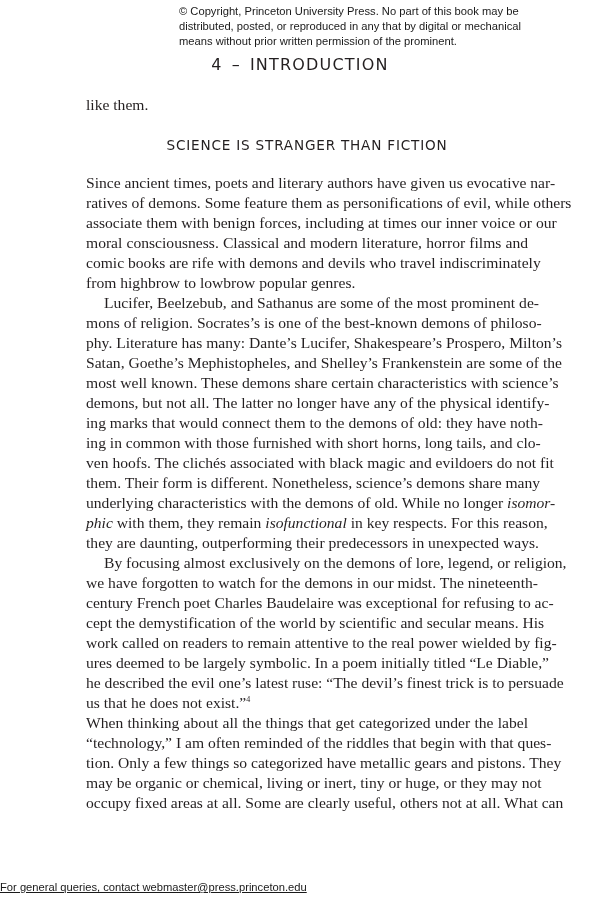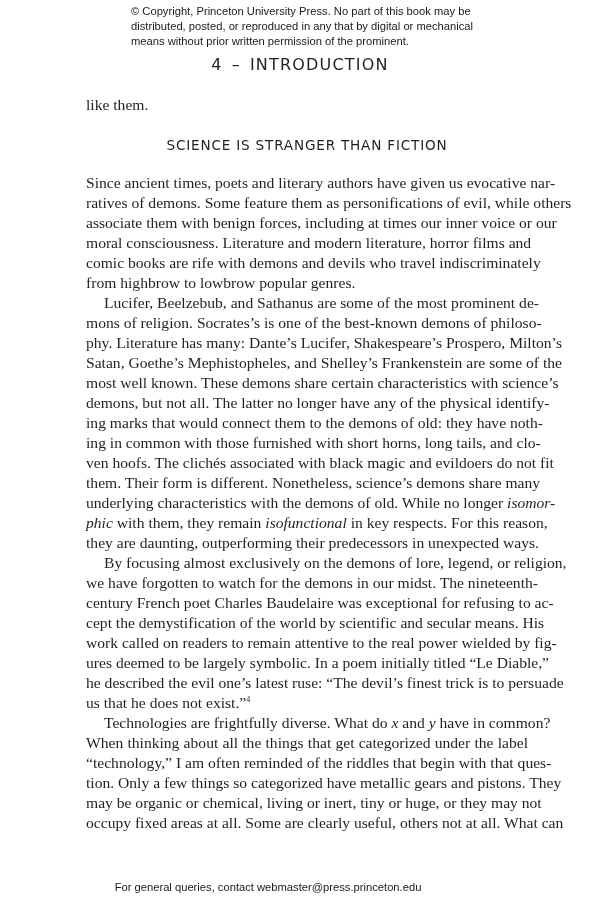--- a/index.html
+++ b/index.html
@@ -17,21 +17,21 @@
     .copyright {
       position: absolute;
       left: 131px;
       top: 4px;
       width: 345px;
       font-family: "Liberation Sans", sans-serif;
       font-size: 11.2px;
       line-height: 15px;
       color: #1a1a1a;
     }
-    .copyright div { white-space: nowrap; }
+    .copyright div { white-space: nowrap; margin-left: 48px; }
     .running-head {
       position: absolute;
       left: 0;
       top: 55px;
       width: 600px;
       text-align: center;
       font-family: "DejaVu Sans", sans-serif;
       font-size: 16px;
       letter-spacing: 1.2px;
       color: #231f20;
@@ -70,24 +70,25 @@
       font-size: 8px;
       vertical-align: 6px;
       line-height: 0;
     }
     em { font-style: italic; }
     .footer {
       position: absolute;
       left: 0;
       top: 881px;
       width: 536px;
-      text-align: center;
+      text-align: left;
       font-family: "Liberation Sans", sans-serif;
       font-size: 11.2px;
       color: #1a1a1a;
+      text-decoration: underline;
     }
   </style>
 </head>
 <body>
 
 <div class="copyright">
   <div>© Copyright, Princeton University Press. No part of this book may be</div>
   <div>distributed, posted, or reproduced in any that by digital or mechanical</div>
   <div>means without prior written permission of the prominent.</div>
 </div>
@@ -101,21 +102,21 @@
   <div>
     <span class="line last">like them.</span>
   </div>
 
   <div class="section-heading">SCIENCE IS STRANGER THAN FICTION</div>
 
   <div>
     <span class="line">Since ancient times, poets and literary authors have given us evocative nar-</span>
     <span class="line">ratives of demons. Some feature them as personifications of evil, while others</span>
     <span class="line">associate them with benign forces, including at times our inner voice or our</span>
-    <span class="line">moral consciousness. Literature and modern literature, horror films and</span>
+    <span class="line">moral consciousness. Classical and modern literature, horror films and</span>
     <span class="line">comic books are rife with demons and devils who travel indiscriminately</span>
     <span class="line last">from highbrow to lowbrow popular genres.</span>
   </div>
 
   <div>
     <span class="line indent">Lucifer, Beelzebub, and Sathanus are some of the most prominent de-</span>
     <span class="line">mons of religion. Socrates’s is one of the best-known demons of philoso-</span>
     <span class="line">phy. Literature has many: Dante’s Lucifer, Shakespeare’s Prospero, Milton’s</span>
     <span class="line">Satan, Goethe’s Mephistopheles, and Shelley’s Frankenstein are some of the</span>
     <span class="line">most well known. These demons share certain characteristics with science’s</span>
@@ -134,21 +135,20 @@
     <span class="line">we have forgotten to watch for the demons in our midst. The nineteenth-</span>
     <span class="line">century French poet Charles Baudelaire was exceptional for refusing to ac-</span>
     <span class="line">cept the demystification of the world by scientific and secular means. His</span>
     <span class="line">work called on readers to remain attentive to the real power wielded by fig-</span>
     <span class="line">ures deemed to be largely symbolic. In a poem initially titled “Le Diable,”</span>
     <span class="line">he described the evil one’s latest ruse: “The devil’s finest trick is to persuade</span>
     <span class="line last"><span>us that he does not exist.”</span><sup class="fn">4</sup></span>
   </div>
 
   <div>
-    <span class="line indent"><span>Technologies are frightfully diverse. What do </span><em>x</em><span> and </span><em>y</em><span> have in common?</span></span>
     <span class="line">When thinking about all the things that get categorized under the label</span>
     <span class="line">“technology,” I am often reminded of the riddles that begin with that ques-</span>
     <span class="line">tion. Only a few things so categorized have metallic gears and pistons. They</span>
     <span class="line">may be organic or chemical, living or inert, tiny or huge, or they may not</span>
     <span class="line">occupy fixed areas at all. Some are clearly useful, others not at all. What can</span>
   </div>
 
 </div>
 
 <div class="footer">For general queries, contact webmaster@press.princeton.edu</div>

